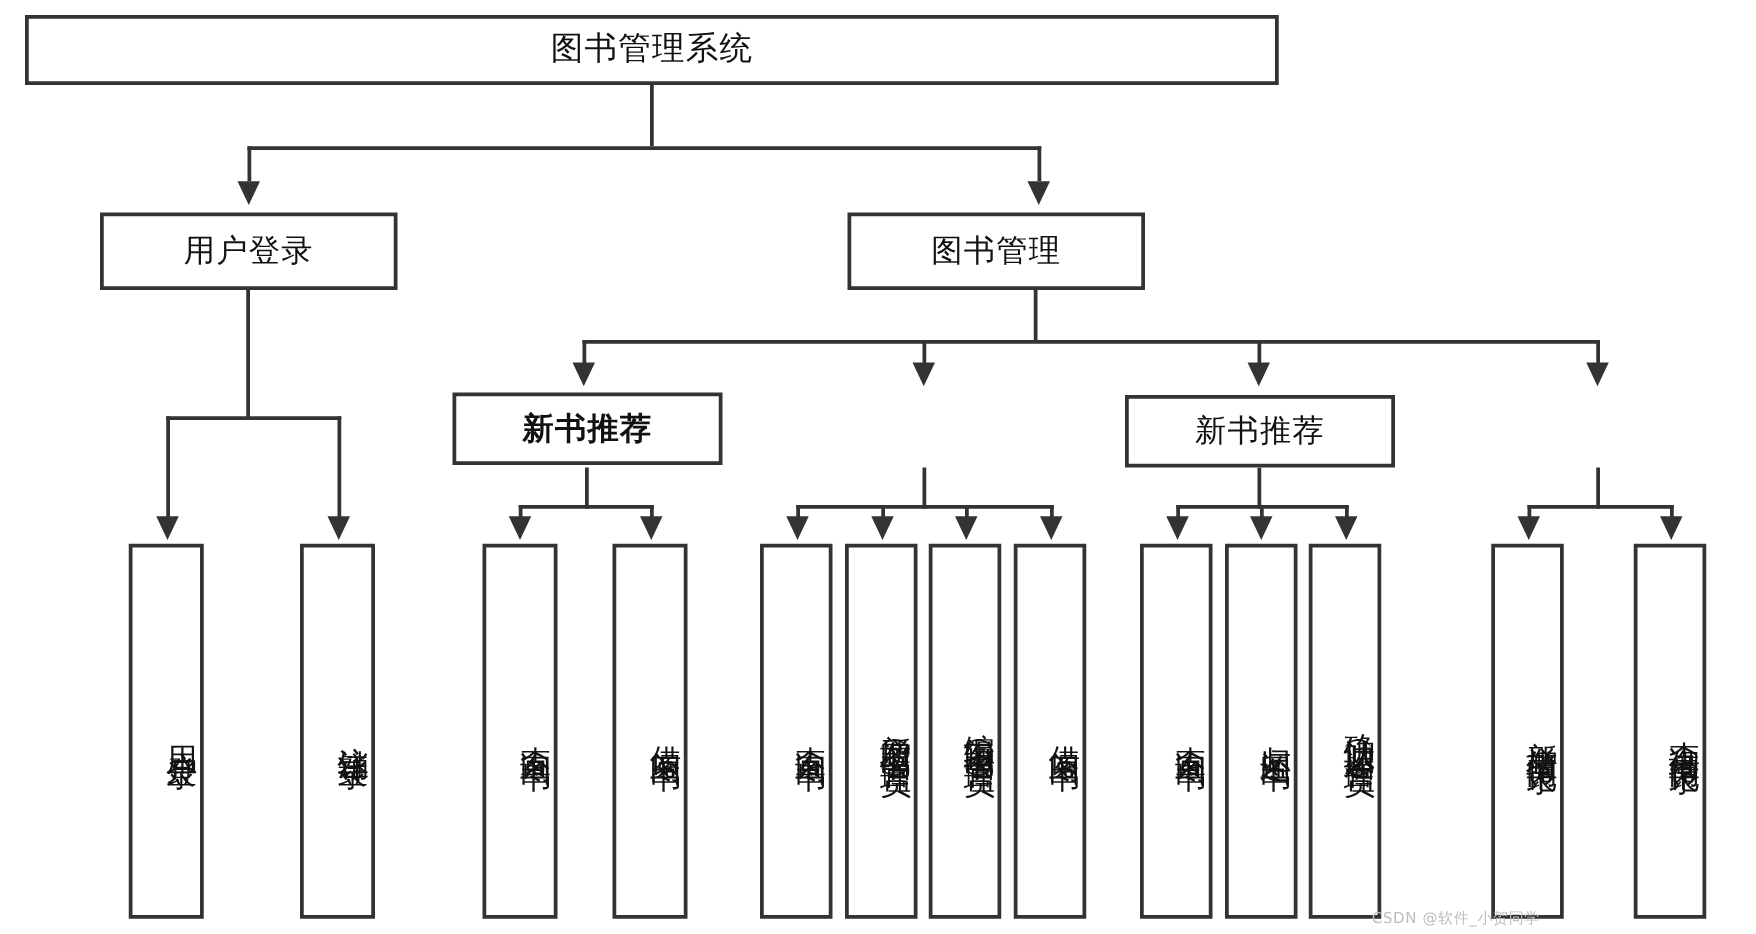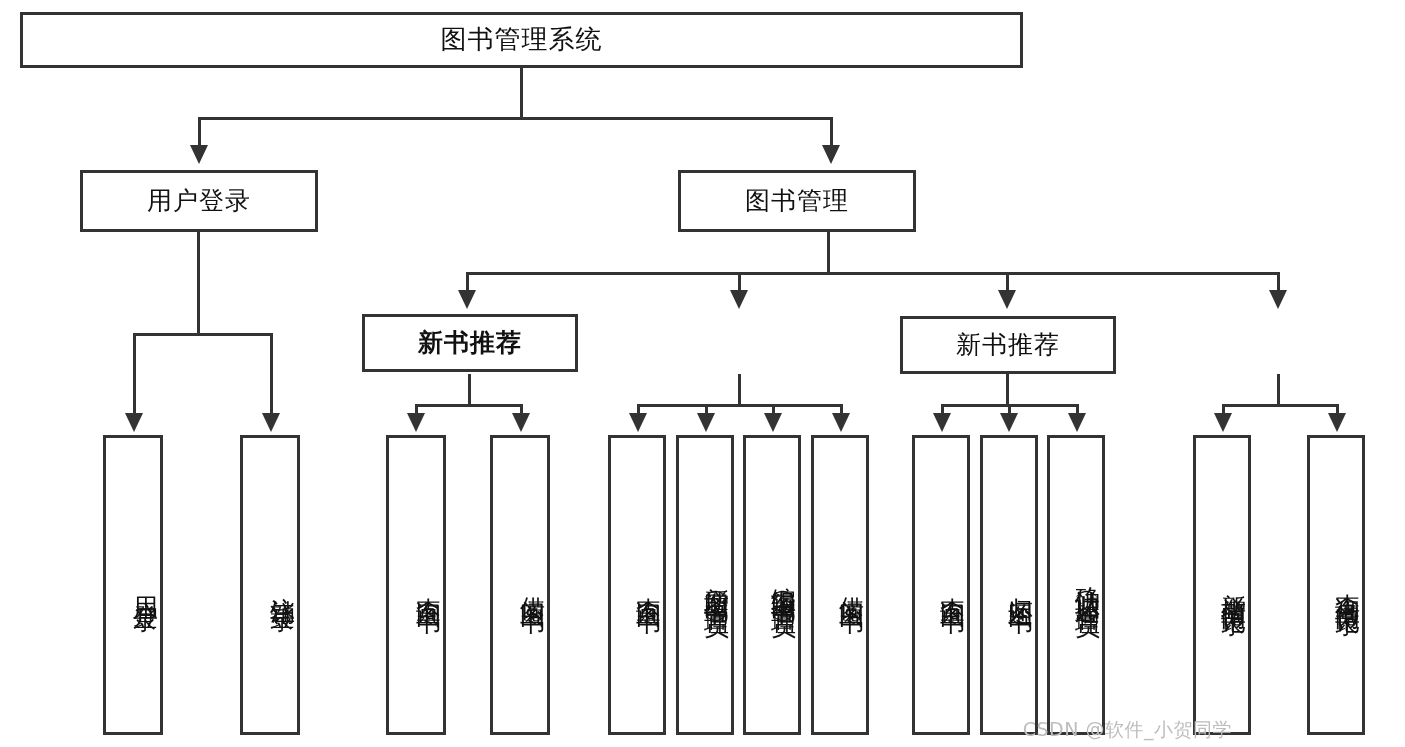--- a/index.html
+++ b/index.html
@@ -64,21 +64,21 @@
     width:0;height:0;
     border-left:9px solid transparent;
     border-right:9px solid transparent;
     border-top:19px solid #333333;
     z-index:2;
   }
   
   #watermark{
     position:absolute;
     right:10px;bottom:4px;
-    font-size:19px;
+    font-size:12px;
     color:#bdbdbd;
     letter-spacing:0.5px;
     z-index:5;
     white-space:nowrap;
     font-family:"DejaVu Sans","Liberation Sans",sans-serif;
   }
 </style>
 </head>
 <body>
 

